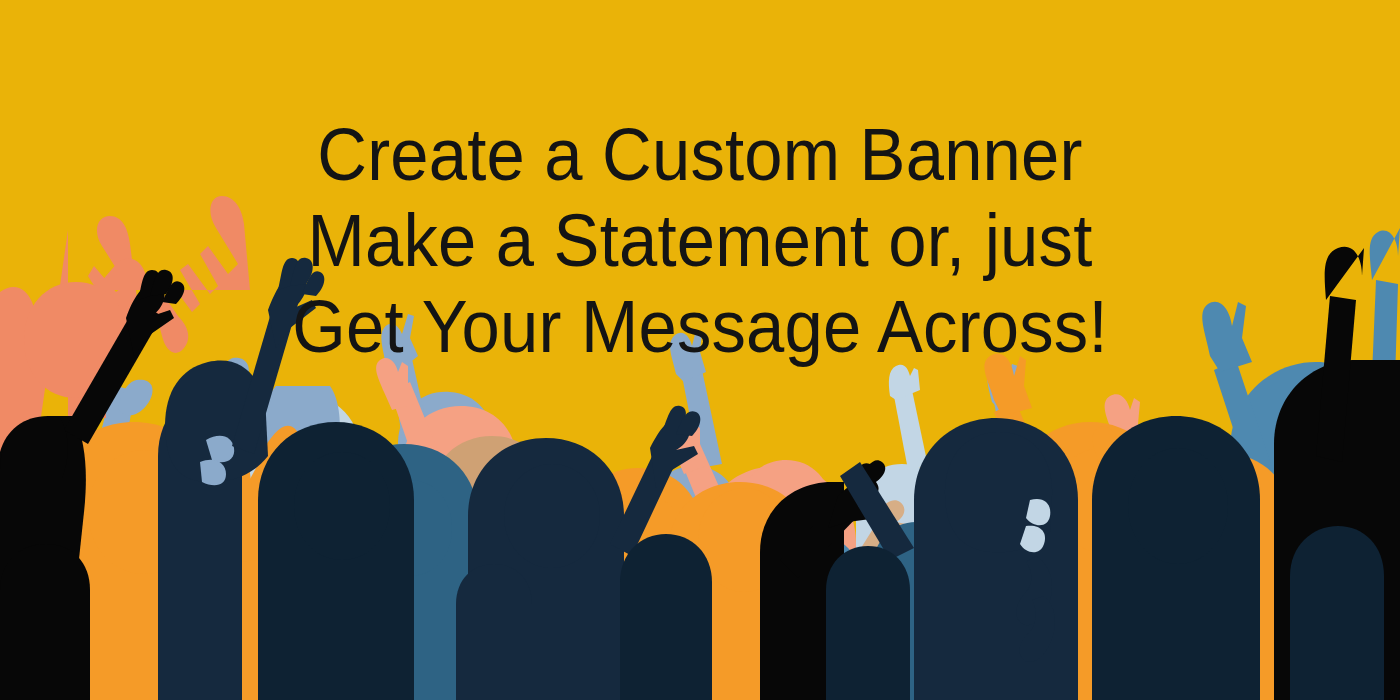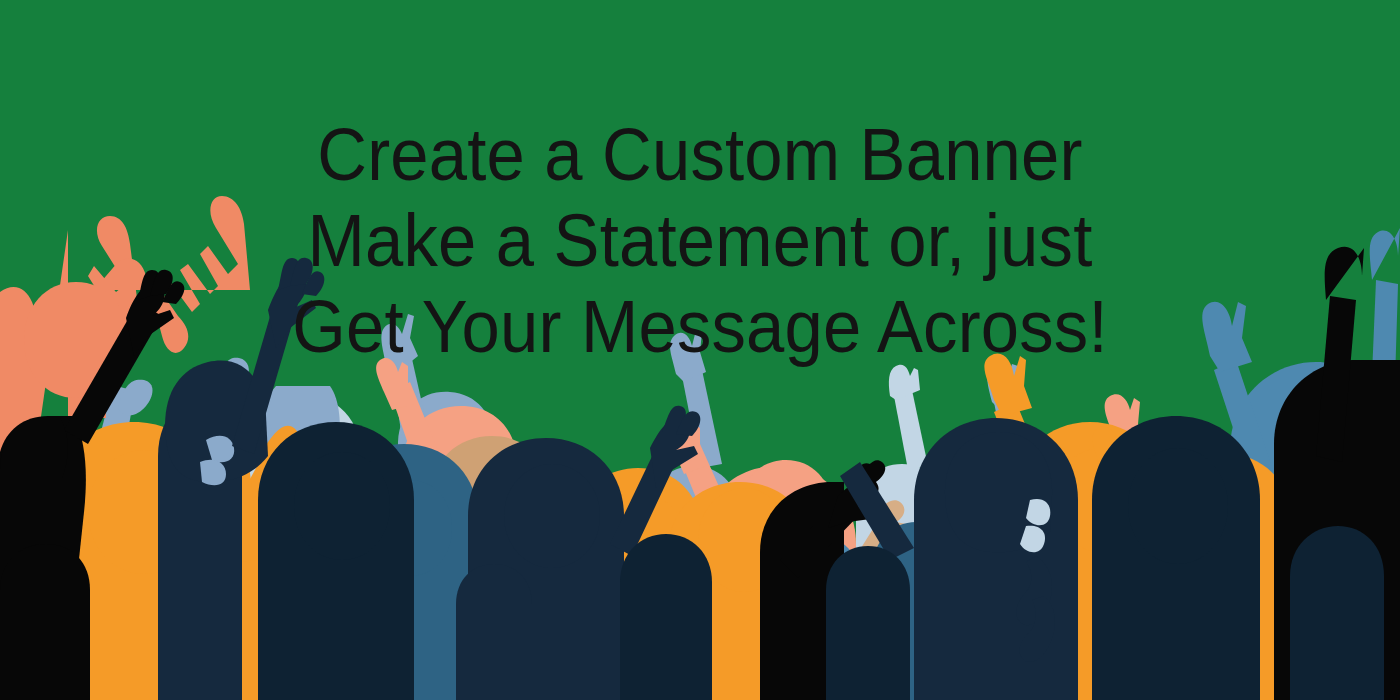--- a/index.html
+++ b/index.html
@@ -2,21 +2,21 @@
 <html><head>
 <meta charset="utf-8">
 <style>
   html,body{margin:0;padding:0;background:#ffffff;}
   body{font-family:"Liberation Sans","DejaVu Sans",sans-serif;}
 
   #banner{
     position:relative;
     width:1400px;
     height:700px;
-    background:#15803d;
+    background:#eab308;
     overflow:hidden;
   }
 
   
   #headline{
     position:absolute;
     left:0; right:0;
     top:112px;
     text-align:center;
     z-index:5;

